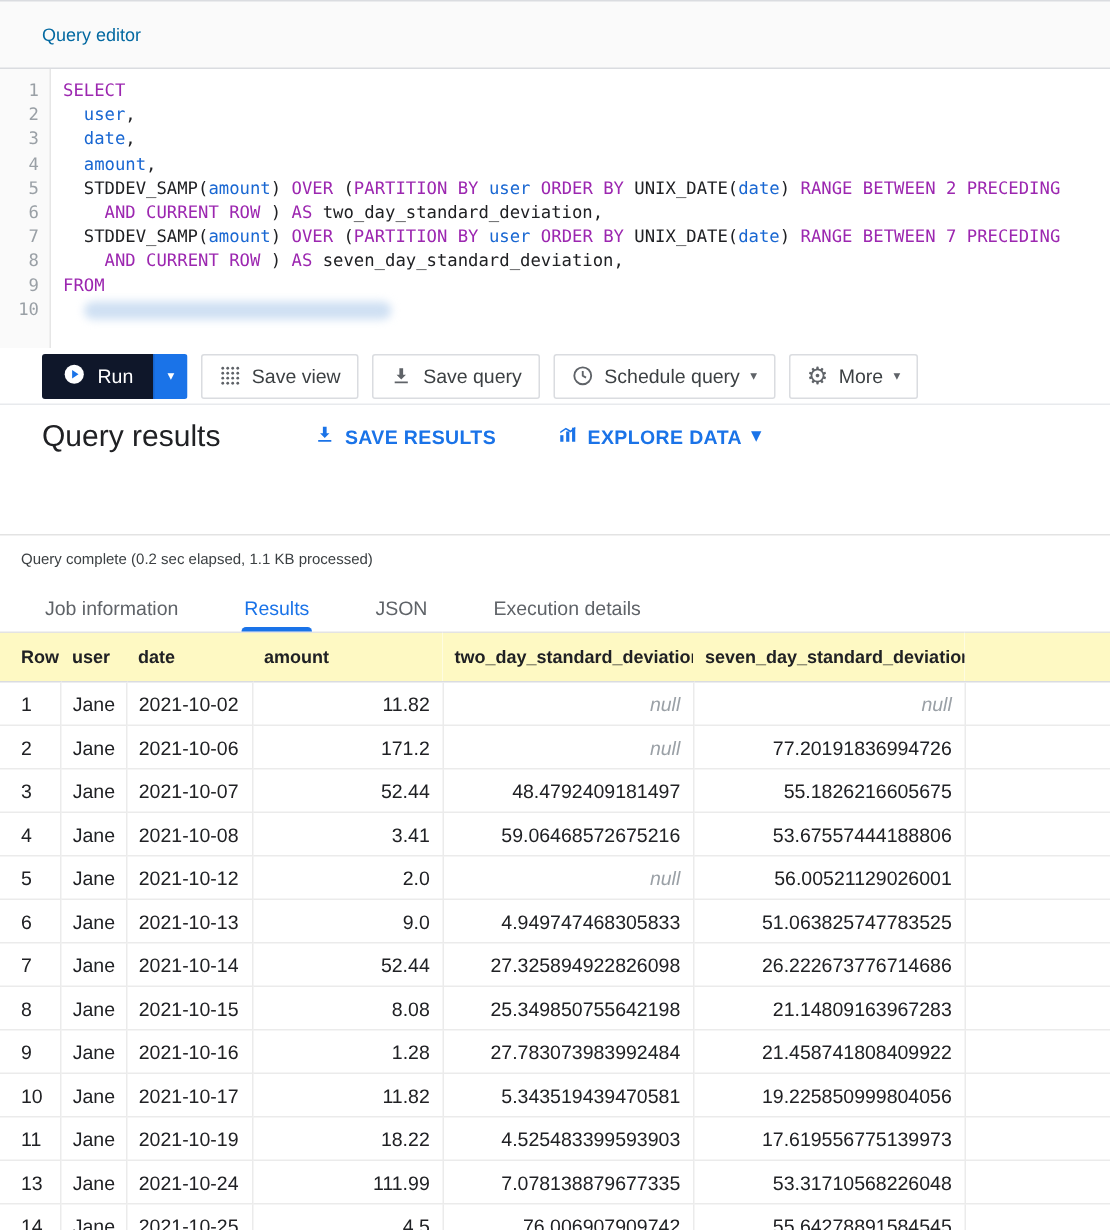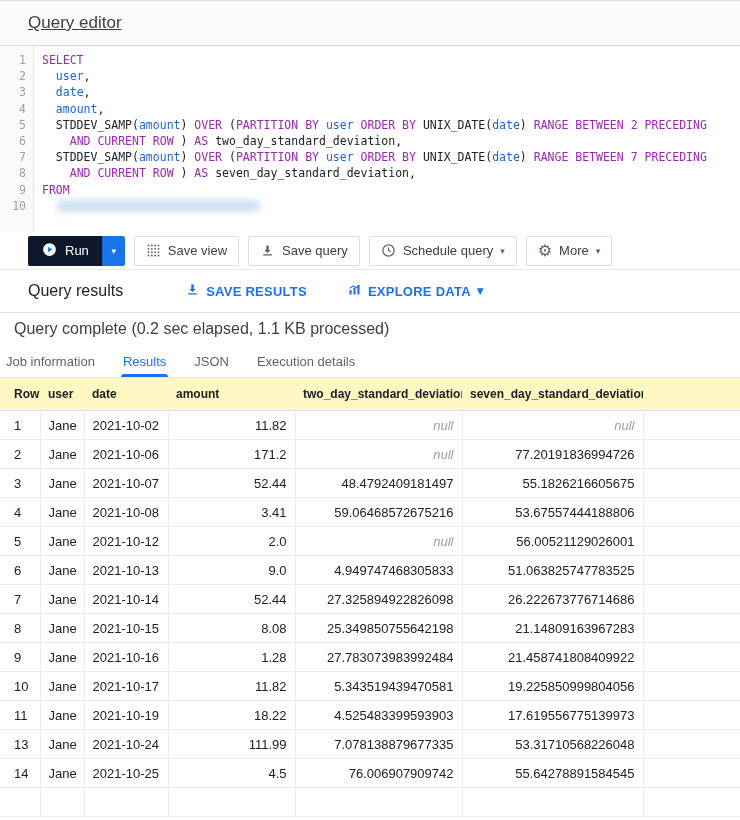--- a/index.html
+++ b/index.html
@@ -2,21 +2,21 @@
 <html><head>
 <meta charset="utf-8">
 <style>
   * { box-sizing: border-box; margin: 0; padding: 0; }
   html,body { width: 740px; height: 820px; overflow: hidden; background: #fff;
     font-family: "Liberation Sans", sans-serif; color: #202124; }
 
   
   .qe-header { height: 46px; background: #fafafa; border-top: 1px solid #dadce0;
     border-bottom: 1px solid #dadce0; display: flex; align-items: center; padding: 0 28px; }
-  .qe-title { font-size: 17px; font-weight: 500; color: #404040; text-decoration: underline; }
+  .qe-title { font-size: 12px; font-weight: 500; color: #0369a1; }
 
   
   .editor { height: 186px; display: flex; background: #fff; overflow: hidden; }
   .gutter { width: 34px; background: #fafafa; border-right: 1px solid #e6e6e6;
     padding: 6px 7px 0 0; text-align: right; }
   .gutter .line-number { font-family: "DejaVu Sans Mono", monospace; font-size: 11.5px;
     line-height: 16.2px; color: #9aa0a6; }
   .code { flex: 1; padding: 6px 0 0 8px; font-family: "DejaVu Sans Mono", monospace;
     font-size: 11.5px; line-height: 16.2px; white-space: pre; overflow: hidden; }
   .tok-p { color: #202124; }
@@ -36,31 +36,31 @@
   .btn .gicon { display: inline-flex; color: #5f6368; }
   .run-split { display: inline-flex; height: 30px; border-radius: 2px; overflow: hidden; }
   .run-main { display: inline-flex; align-items: center; gap: 7px; background: #0f172a;
     color: #fff; border: none; padding: 0 13px; font-size: 13px; font-weight: 500; cursor: pointer; }
   .run-caret { width: 23px; background: #1a73e8; border: none; border-left: 1px solid #1765cc;
     color: #fff; font-size: 9px; cursor: pointer; font-family: "DejaVu Sans", sans-serif; }
   .gear { font-family: "DejaVu Sans", sans-serif; font-size: 16px; color: #5f6368; line-height: 1; }
 
   
   .results-head { height: 42px; display: flex; align-items: center; padding: 0 28px; background: #fff; }
-  .results-title { font-size: 16px; font-weight: 500; color: #202124; }
+  .results-title { font-size: 20px; font-weight: 500; color: #202124; }
   .link-btn { display: inline-flex; align-items: center; gap: 6px; color: #1a73e8;
     font-size: 13px; font-weight: 700; letter-spacing: 0.25px; background: none; border: none;
     cursor: pointer; }
   .link-btn .tri { font-size: 9px; font-family: "DejaVu Sans", sans-serif; }
   .links { margin-left: 62px; display: flex; gap: 40px; }
 
   
   .status-row { height: 33px; border-top: 1px solid #e3e3e3; display: flex; align-items: center;
-    padding: 0 14px; font-size: 16px; color: #3c4043; background: #fff; }
-  .tabs { height: 32px; display: flex; padding: 0 4px; gap: 24px; background: #fff; }
+    padding: 0 14px; font-size: 10px; color: #3c4043; background: #fff; margin-top: 44px; }
+  .tabs { height: 32px; display: flex; padding: 0 28px; gap: 40px; background: #fff; }
   .tab { position: relative; display: flex; align-items: center; font-size: 13px;
     font-weight: 500; color: #5f6368; cursor: pointer; padding: 0 2px; }
   .tab.active { color: #1a73e8; }
   .tab.active::after { content: ""; position: absolute; left: 0; right: 0; bottom: 0;
     height: 3px; background: #1a73e8; border-radius: 3px 3px 0 0; }
 
   
   table { width: 740px; border-collapse: collapse; table-layout: fixed; font-size: 13px; }
   thead th { height: 33px; border-top: 1px solid #e3e3e3; border-bottom: 1px solid #dadce0;
     font-size: 12px; font-weight: 700; color: #202124; text-align: left; padding: 0 8px;

